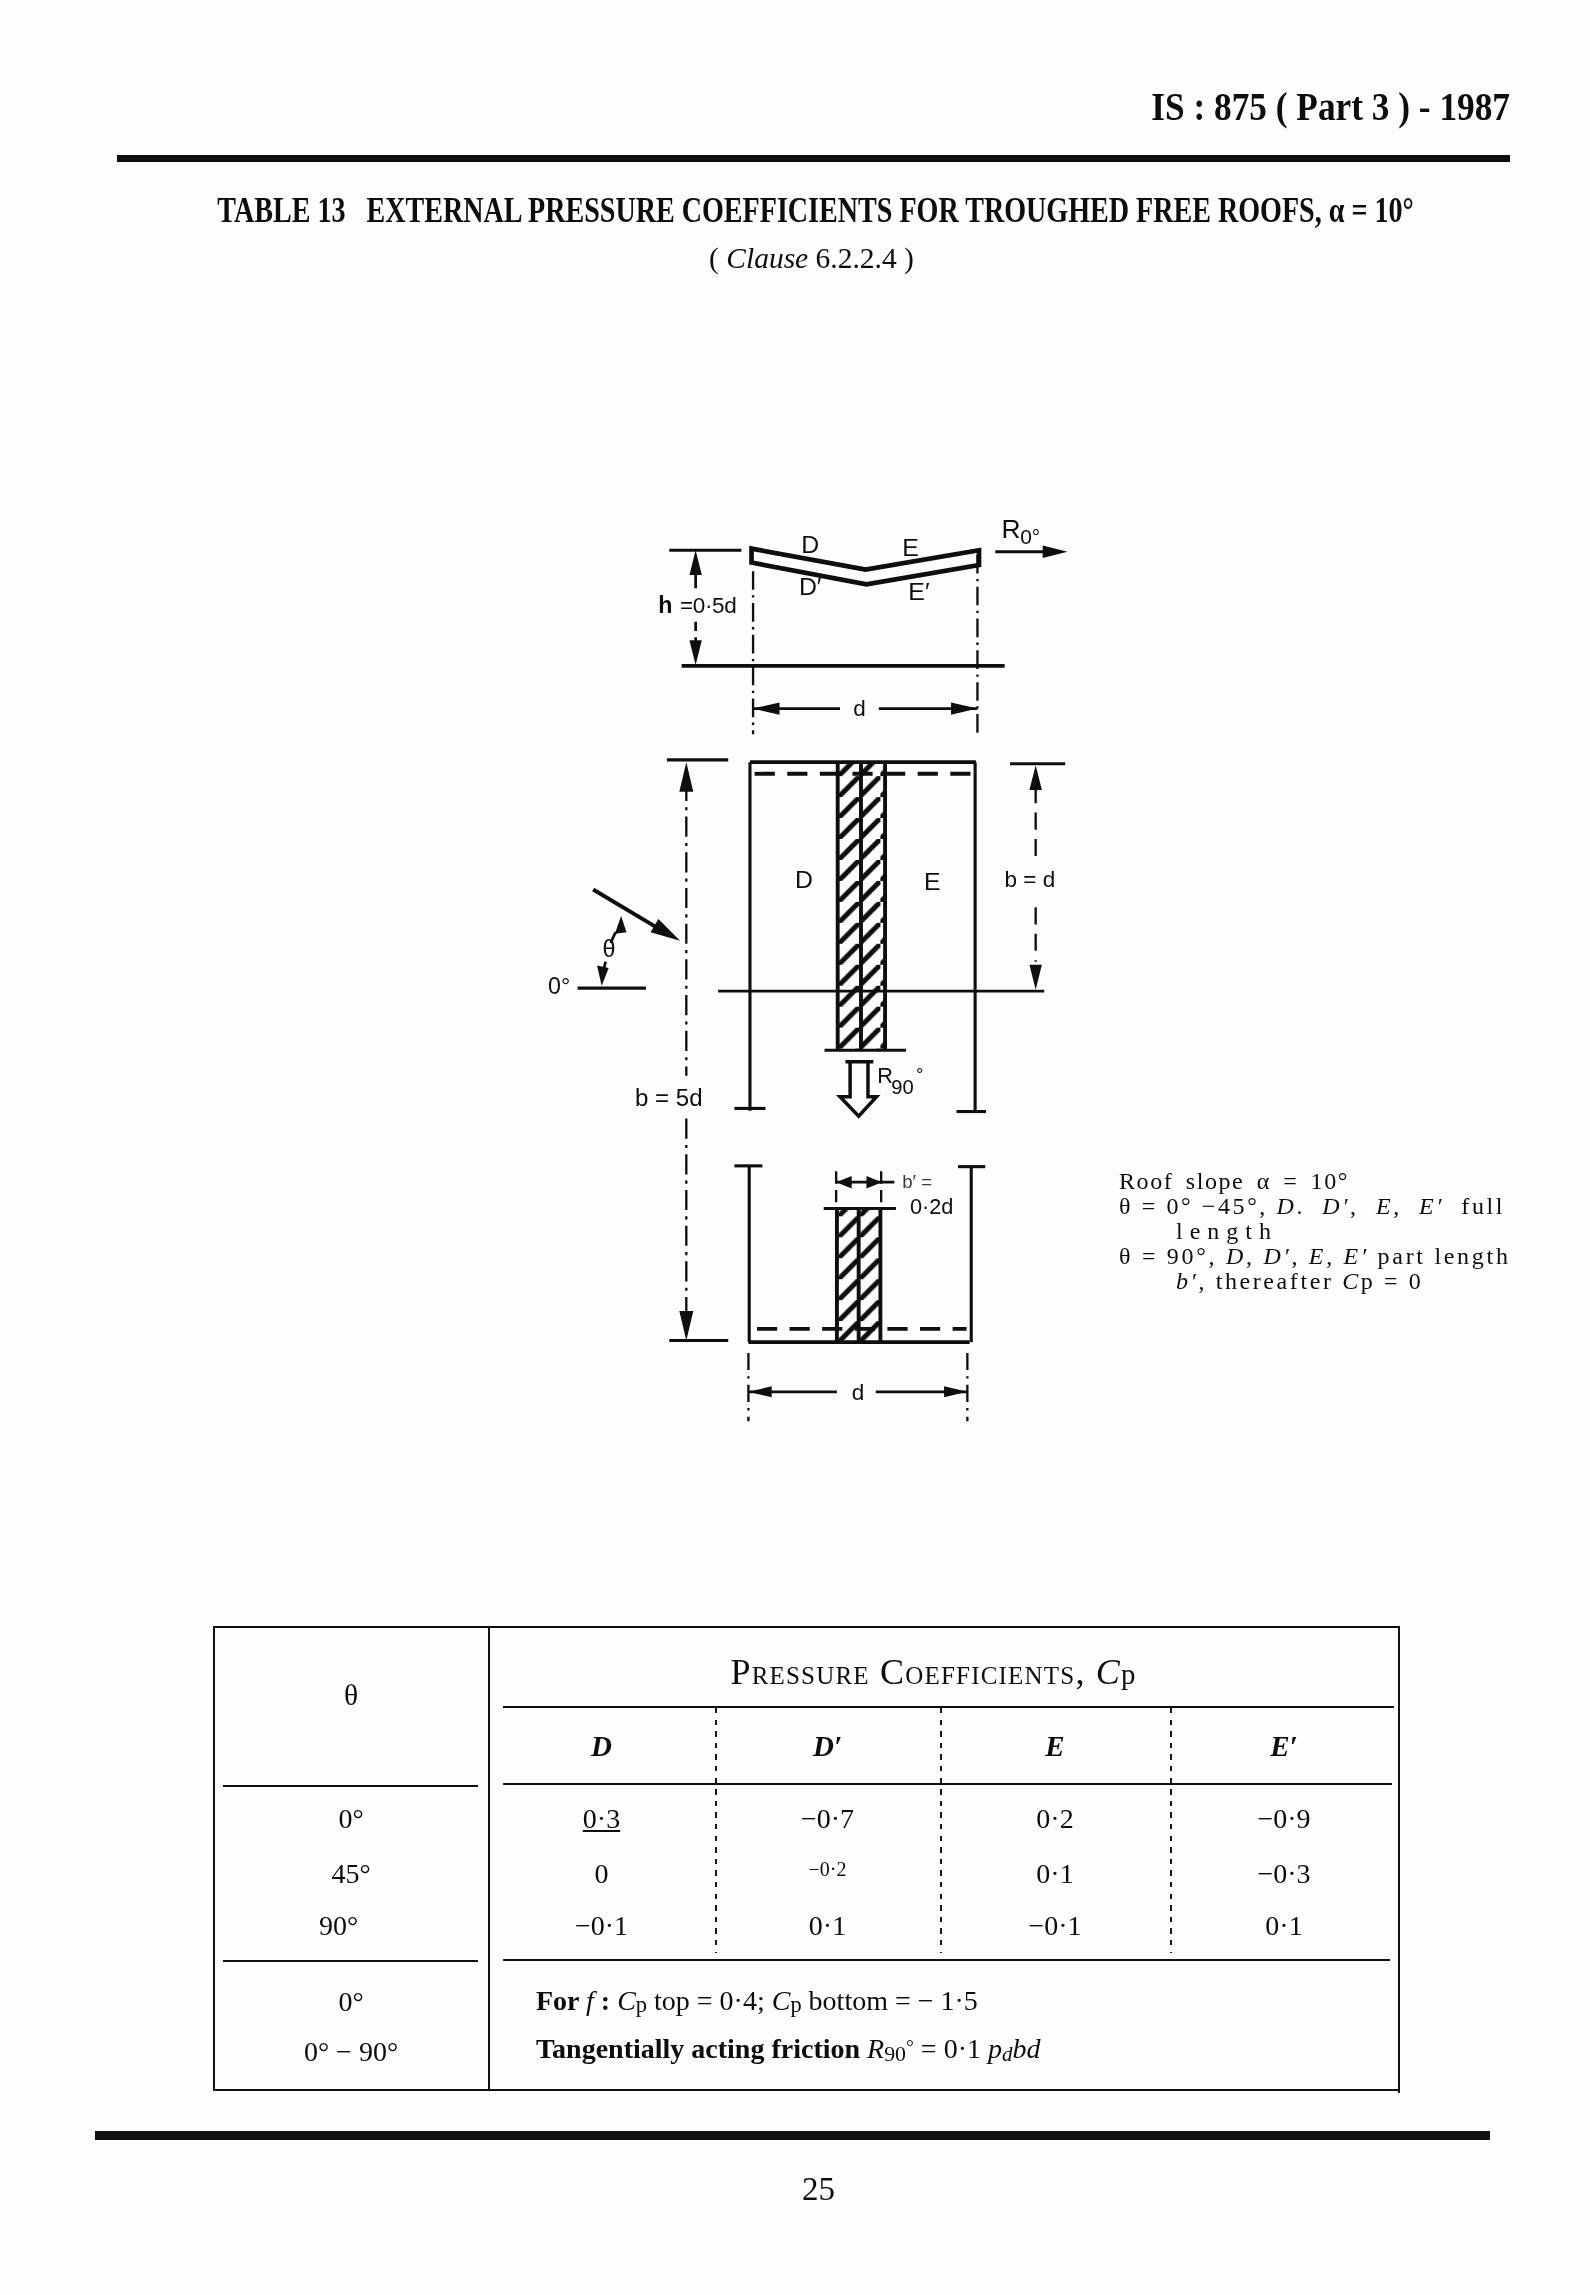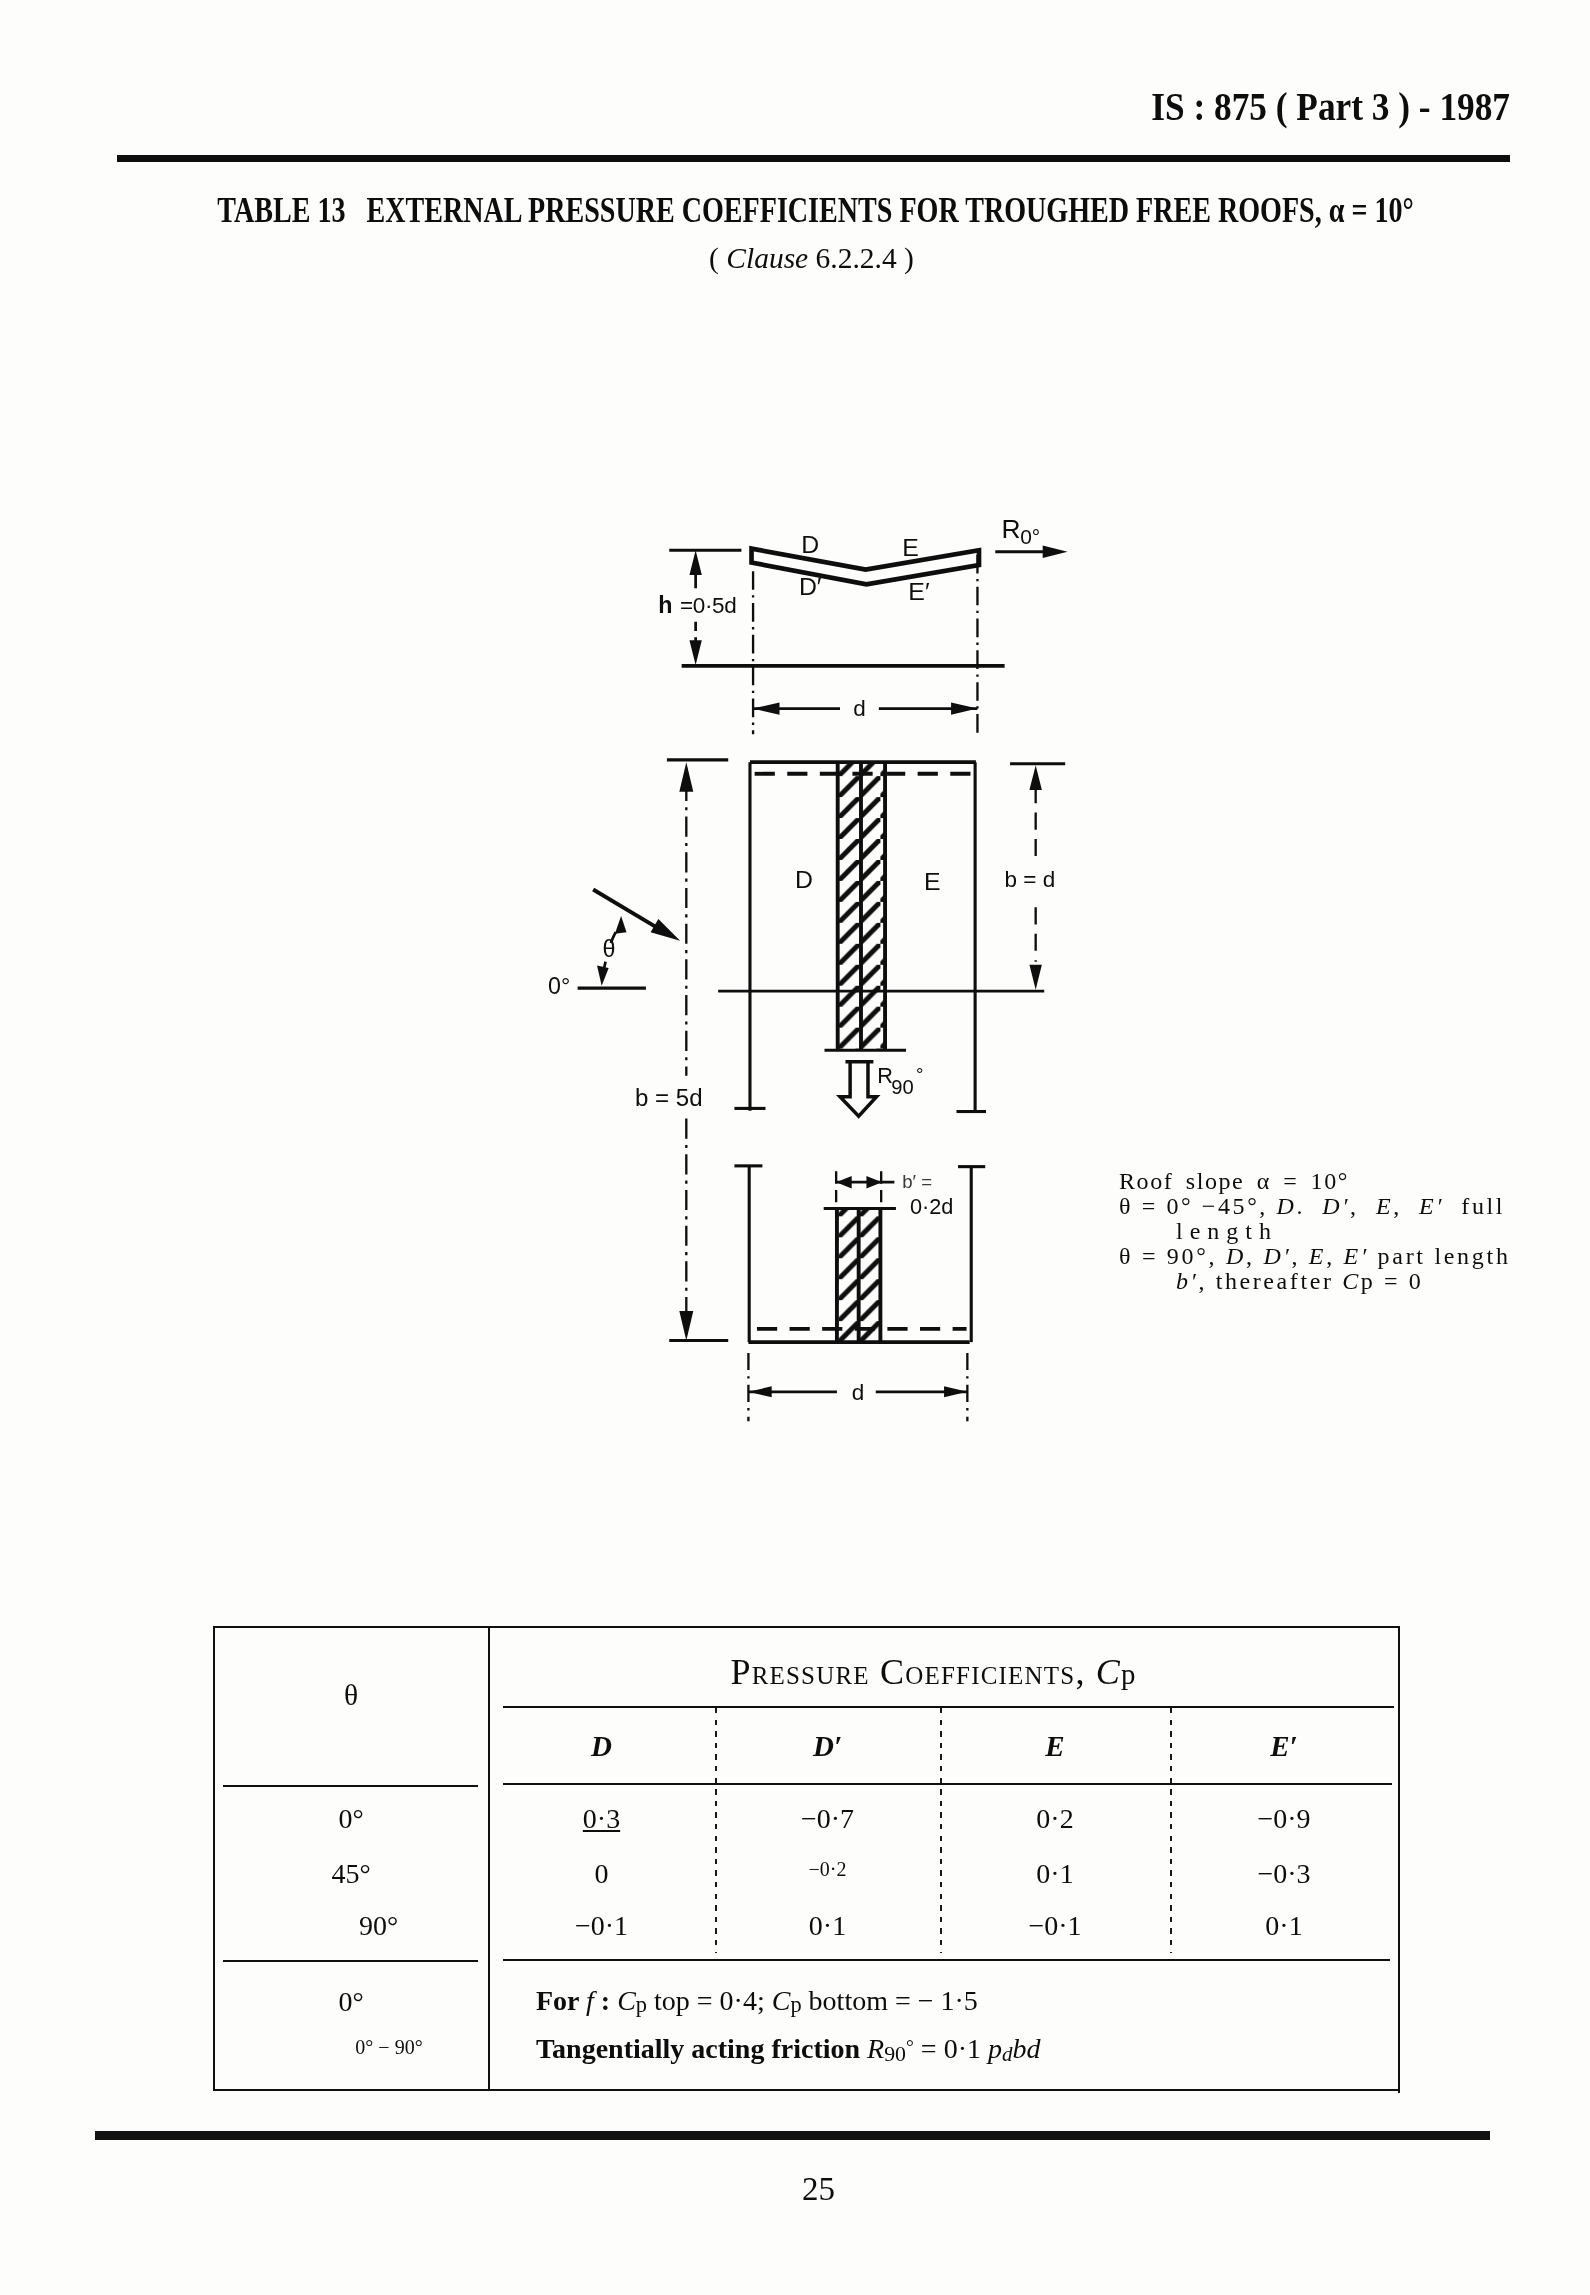--- a/index.html
+++ b/index.html
@@ -173,29 +173,29 @@
   <div class="abs ser" style="left:715px;top:1803px;width:225px;text-align:center;font-size:28px;">−0·7</div>
   <div class="abs ser" style="left:940px;top:1803px;width:230px;text-align:center;font-size:28px;">0·2</div>
   <div class="abs ser" style="left:1170px;top:1803px;width:228px;text-align:center;font-size:28px;">−0·9</div>
 
   <div class="abs ser" style="left:213px;top:1858px;width:276px;text-align:center;font-size:28px;">45°</div>
   <div class="abs ser" style="left:488px;top:1858px;width:227px;text-align:center;font-size:28px;">0</div>
   <div class="abs ser" style="left:715px;top:1858px;width:225px;text-align:center;font-size:20px;">−0·2</div>
   <div class="abs ser" style="left:940px;top:1858px;width:230px;text-align:center;font-size:28px;">0·1</div>
   <div class="abs ser" style="left:1170px;top:1858px;width:228px;text-align:center;font-size:28px;">−0·3</div>
 
-  <div class="abs ser" style="left:213px;top:1910px;width:251px;text-align:center;font-size:28px;margin-left:40px;">90°</div>
+  <div class="abs ser" style="left:213px;top:1910px;width:251px;text-align:center;font-size:28px;">90°</div>
   <div class="abs ser" style="left:488px;top:1910px;width:227px;text-align:center;font-size:28px;">−0·1</div>
   <div class="abs ser" style="left:715px;top:1910px;width:225px;text-align:center;font-size:28px;">0·1</div>
   <div class="abs ser" style="left:940px;top:1910px;width:230px;text-align:center;font-size:28px;">−0·1</div>
   <div class="abs ser" style="left:1170px;top:1910px;width:228px;text-align:center;font-size:28px;">0·1</div>
 
   <div class="abs ser" style="left:213px;top:1986px;width:276px;text-align:center;font-size:28px;">0°</div>
   <div class="abs ser" style="left:536px;top:1985px;font-size:28px;font-weight:bold;">For <i class="v" style="font-weight:normal;">f</i> : <i class="v" style="font-weight:normal;">C</i><span style="font-weight:normal;font-size:80%;vertical-align:-2.3px;">p</span> <span style="font-weight:normal;">top = 0·4; </span><i class="v" style="font-weight:normal;">C</i><span style="font-weight:normal;font-size:80%;vertical-align:-2.3px;">p</span> <span style="font-weight:normal;">bottom = − 1·5</span></div>
 
-  <div class="abs ser" style="left:213px;top:2036px;width:276px;text-align:center;font-size:20px;margin-left:38px;">0° − 90°</div>
+  <div class="abs ser" style="left:213px;top:2036px;width:276px;text-align:center;font-size:28px;">0° − 90°</div>
   <div class="abs ser" style="left:536px;top:2033px;font-size:28px;font-weight:bold;">Tangentially acting friction <i class="v" style="font-weight:normal;">R</i><span style="font-weight:normal;font-size:78%;vertical-align:-3.1px;">90</span><span style="font-weight:normal;font-size:70%;vertical-align:4.7px;">°</span> <span style="font-weight:normal;">= 0·1 </span><i class="v" style="font-weight:normal;">p</i><span style="font-weight:normal;font-size:75%;vertical-align:-3.1px;"><i class="v">d</i></span><i class="v" style="font-weight:normal;">bd</i></div>
 
   <div class="abs" style="left:95px;top:2131px;width:1395px;height:8.5px;background:#121212;"></div>
   <div class="abs ser" style="left:795px;top:2171px;width:47px;text-align:center;font-size:33px;">25</div>
 
 </div>
 
 
 </body></html>

